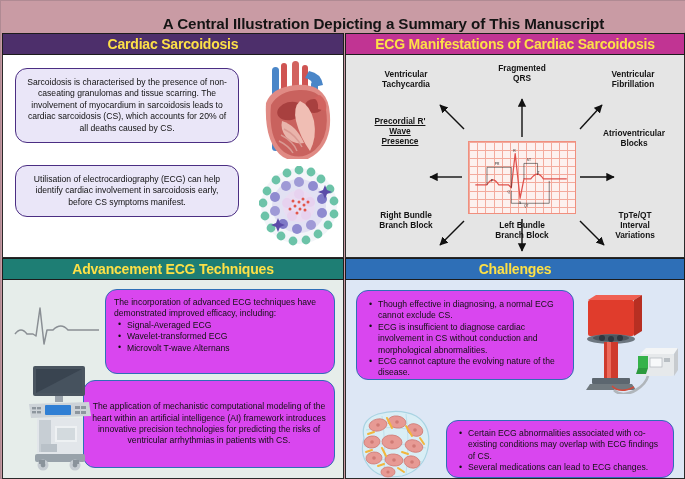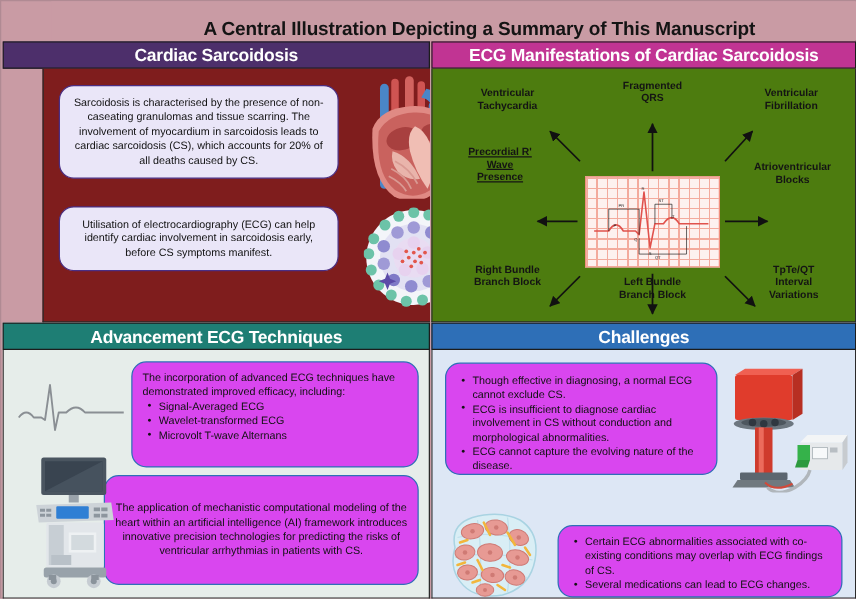--- a/index.html
+++ b/index.html
@@ -26,35 +26,35 @@
     white-space:nowrap;
   }
   
   .quad{position:absolute;box-sizing:border-box;overflow:hidden;}
   .quad-head{
     position:absolute;left:0;top:0;width:100%;height:22px;
     display:flex;align-items:center;justify-content:center;
     box-sizing:border-box;border:1px solid #1c1c1c;
   }
   .quad-head span{
-    font-size:14px;font-weight:bold;color:#ffffff;white-space:nowrap;
+    font-size:14px;font-weight:bold;color:#fde047;white-space:nowrap;
     letter-spacing:-0.2px;
   }
   .quad-body{
     position:absolute;left:0;top:22px;width:100%;bottom:0;
     box-sizing:border-box;border:1px solid #2a2a2a;border-top:none;
   }
 
   #q-cs{left:1px;top:32px;width:342px;height:225px;}
   #q-cs .quad-head{background:#4d2f6b;}
-  #q-cs .quad-body{background:#7f1d1d;margin-left:32px;}
+  #q-cs .quad-body{background:#ffffff;}
 
   #q-ecg{left:344px;top:32px;width:340px;height:225px;}
   #q-ecg .quad-head{background:#c13493;}
-  #q-ecg .quad-body{background:#4d7c0f;}
+  #q-ecg .quad-body{background:#e5e5e5;}
 
   #q-adv{left:1px;top:257px;width:342px;height:221px;}
   #q-adv .quad-head{background:#1e7e74;}
   #q-adv .quad-body{background:#e6edea;}
 
   #q-chal{left:344px;top:257px;width:340px;height:221px;}
   #q-chal .quad-head{background:#2e6fb7;}
   #q-chal .quad-body{background:#dde7f5;}
 
   

